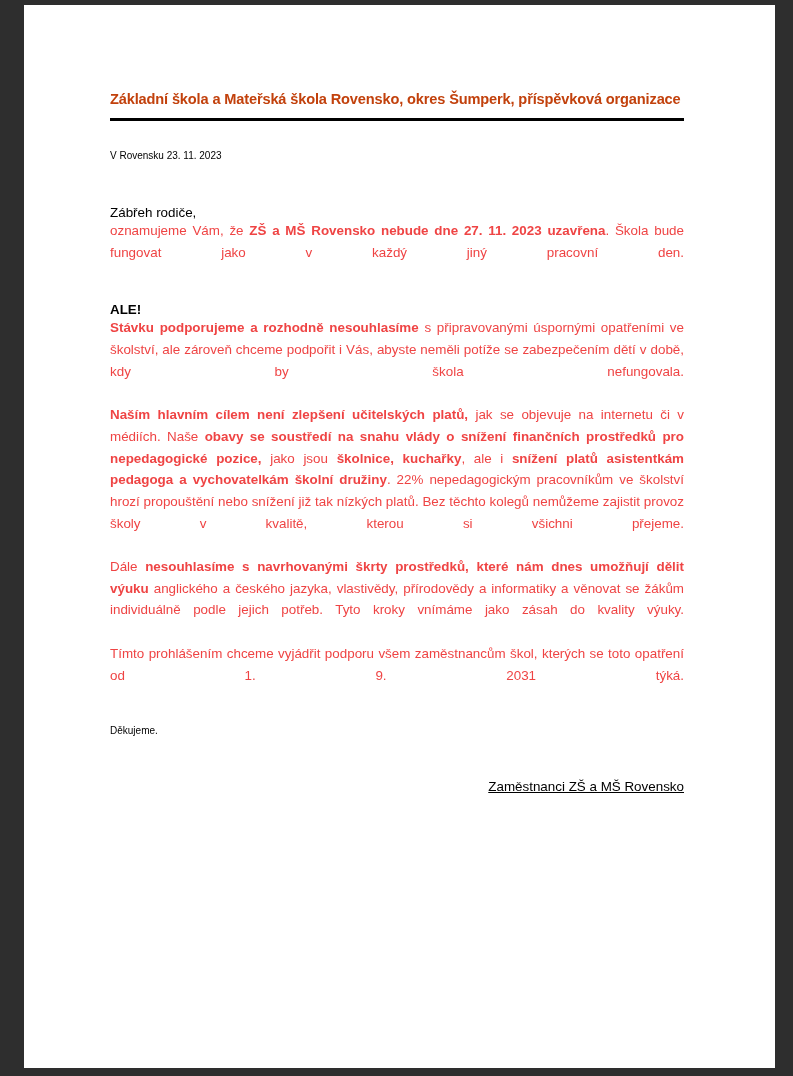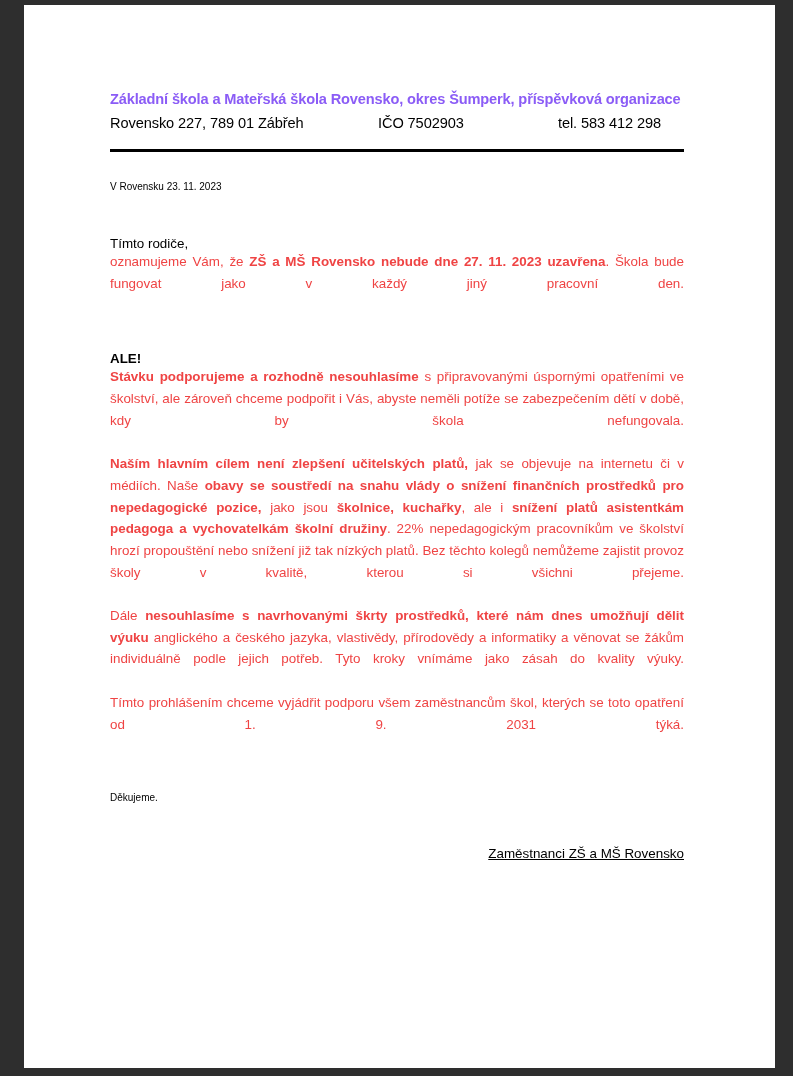--- a/index.html
+++ b/index.html
@@ -35,21 +35,21 @@
     position: absolute;
     left: 86px;            
     top: 85px;
     width: 574px;          
   }
 
   
   .letterhead-title {
     font-size: 14.6px;
     font-weight: bold;
-    color: #8b5cf6;
+    color: #c2410c;
     letter-spacing: -0.15px;
     white-space: nowrap;
     line-height: 1.25;
   }
 
   .letterhead-contact {
     position: relative;
     height: 24px;
     margin-top: 7px;
     font-size: 14.6px;
@@ -91,21 +91,21 @@
   p.para {
     margin: 0;
     font-size: 13.4px;
     line-height: 1.62;
     color: #ef4444;
     text-align: justify;
     text-justify: inter-word;
   }
 
   .gap-lg { margin-top: 31px; }
-  .gap-md { margin-top: 35px; }
+  .gap-md { margin-top: 17px; }
 
   p.para b, .bold { font-weight: bold; }
 
   .shout {
     font-size: 13.4px;
     font-weight: bold;
     color: #000000;
   }
 
   .thanks {
@@ -130,31 +130,26 @@
 </style>
 </head>
 <body>
 
 <div class="viewer">
   <div class="page">
     <div class="doc-body">
 
       <div class="letterhead-title">Základní škola a Mateřská škola Rovensko, okres Šumperk, příspěvková organizace</div>
 
-      <div class="letterhead-contact">
-        <span class="seg seg-address">Rovensko 227, 789 01 Zábřeh</span>
-        <span class="seg seg-ico">IČO 7502903</span>
-        <span class="seg seg-tel">tel. 583 412 298</span>
-      </div>
 
       <div class="rule"></div>
 
       <div class="dateline">V Rovensku 23. 11. 2023</div>
 
-      <div class="salutation">Tímto rodiče,</div>
+      <div class="salutation">Zábřeh rodiče,</div>
 
       <p class="para gap-lg">
         <span>oznamujeme Vám, že </span><b>ZŠ a MŠ Rovensko nebude dne 27. 11. 2023 uzavřena</b><span>. Škola bude fungovat jako v každý jiný pracovní den.</span>
       </p>
 
       <div class="shout gap-md">ALE!</div>
 
       <p class="para gap-md">
         <b>Stávku podporujeme a rozhodně nesouhlasíme</b><span> s připravovanými úspornými opatřeními ve školství, ale zároveň chceme podpořit i Vás, abyste neměli potíže se zabezpečením dětí v době, kdy by škola nefungovala.</span>
       </p>

